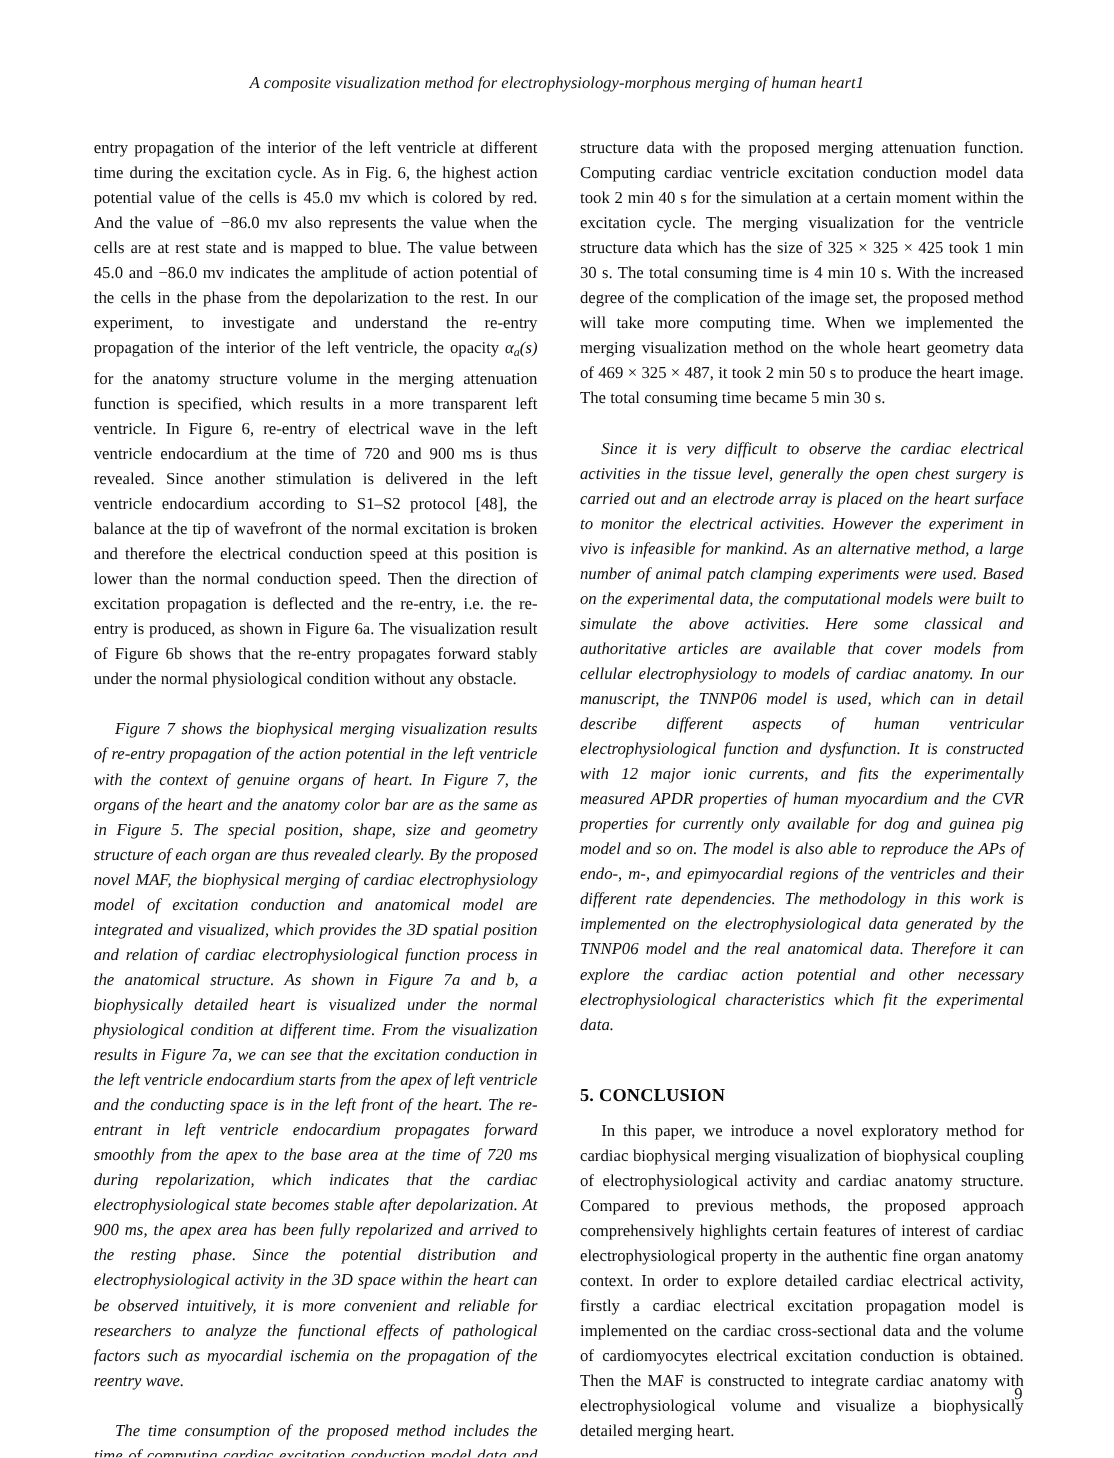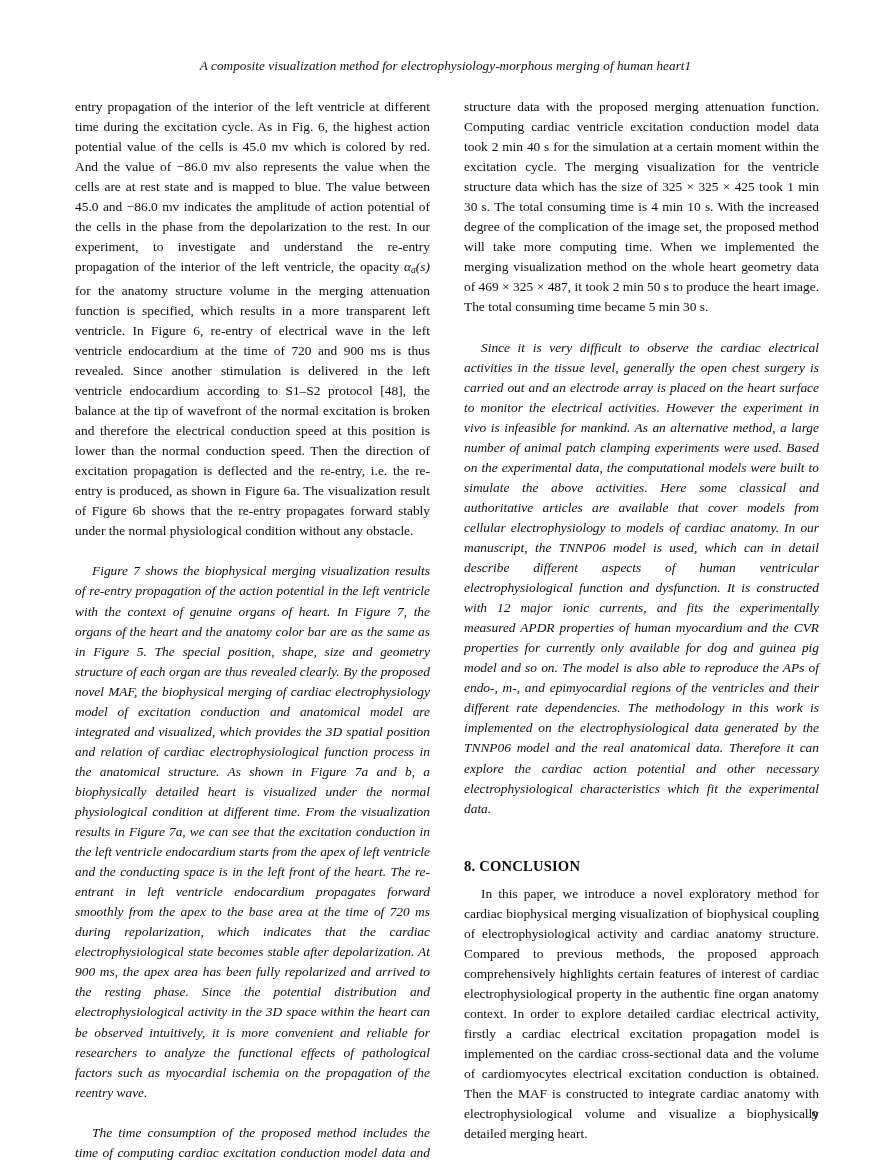--- a/index.html
+++ b/index.html
@@ -26,21 +26,21 @@
     text-align: center;
     font-style: italic;
     font-size: 13.2px;
     letter-spacing: 0.05px;
     color: #121212;
     font-family: Liberation Serif, serif;
   }
   .columns {
     position: absolute;
     left: 75px;
-    top: 97px;
+    top: 108px;
     width: 744px;
     height: 1000px;
   }
   .col {
     position: absolute;
     top: 0;
     width: 355px;
   }
   .col-left  { left: 0px; }
   .col-right { left: 389px; }
@@ -105,21 +105,21 @@
       <p class="body" style="margin-top: 0px;">entry propagation of the interior of the left ventricle at different time during the excitation cycle. As in Fig. 6, the highest action potential value of the cells is 45.0 mv which is colored by red. And the value of −86.0 mv also represents the value when the cells are at rest state and is mapped to blue. The value between 45.0 and −86.0 mv indicates the amplitude of action potential of the cells in the phase from the depolarization to the rest. In our experiment, to investigate and understand the re-entry propagation of the interior of the left ventricle, the opacity <span class="math">α<span class="sub">a</span>(s)</span> for the anatomy structure volume in the merging attenuation function is specified, which results in a more transparent left ventricle. In Figure 6, re-entry of electrical wave in the left ventricle endocardium at the time of 720 and 900 ms is thus revealed. Since another stimulation is delivered in the left ventricle endocardium according to S1–S2 protocol [48], the balance at the tip of wavefront of the normal excitation is broken and therefore the electrical conduction speed at this position is lower than the normal conduction speed. Then the direction of excitation propagation is deflected and the re-entry, i.e. the re-entry is produced, as shown in Figure 6a. The visualization result of Figure 6b shows that the re-entry propagates forward stably under the normal physiological condition without any obstacle.</p>
       <p class="body indent">Figure 7  shows the biophysical merging visualization results of re-entry propagation of the action potential in the left ventricle with the context of genuine organs of heart. In Figure 7, the organs of the heart and the anatomy color bar are as the same as in Figure 5. The special position, shape, size and geometry structure of each organ are thus revealed clearly. By the proposed novel MAF, the biophysical merging of cardiac electrophysiology model of excitation conduction and anatomical model are integrated and visualized, which provides the 3D spatial position and relation of cardiac electrophysiological function process in the anatomical structure. As shown in Figure 7a and b, a biophysically detailed heart is visualized under the normal physiological condition at different time. From the visualization results in Figure 7a, we can see that the excitation conduction in the left ventricle endocardium starts from the apex of left ventricle and the conducting space is in the left front of the heart. The re-entrant in left ventricle endocardium propagates forward smoothly from the apex to the base area at the time of 720 ms during repolarization, which indicates that the cardiac electrophysiological state becomes stable after depolarization. At 900 ms, the apex area has been fully repolarized and arrived to the resting phase. Since the potential distribution and electrophysiological activity in the 3D space within the heart can be observed intuitively, it is more convenient and reliable for researchers to analyze the functional effects of pathological factors such as myocardial ischemia on the propagation of the reentry wave.</p>
       <p class="body indent">The time consumption of the proposed method includes the time of computing cardiac excitation conduction model data and implementing the merging visualization of this data and cardiac</p>
     </div>
 
     <div class="col col-right">
       <p class="body" style="margin-top: 0px;">structure data with the proposed merging attenuation function. Computing cardiac ventricle excitation conduction model data took 2 min 40 s for the simulation at a certain moment within the excitation cycle. The merging visualization for the ventricle structure data which has the size of 325 × 325 × 425 took 1 min 30 s. The total consuming time is 4 min 10 s. With the increased degree of the complication of the image set, the proposed method will take more computing time. When we implemented the merging visualization method on the whole heart geometry data of 469 × 325 × 487, it took 2 min 50 s to produce the heart image. The total consuming time became 5 min 30 s.</p>
       <p class="body indent">Since it is very difficult to observe the cardiac electrical activities in the tissue level, generally the open chest surgery is carried out and an electrode array is placed on the heart surface to monitor the electrical activities. However the experiment in vivo is infeasible for mankind. As an alternative method, a large number of animal patch clamping experiments were used. Based on the experimental data, the computational models were built to simulate the above activities. Here some classical and authoritative articles are available that cover models from cellular electrophysiology to models of cardiac anatomy. In our manuscript, the TNNP06 model is used, which can in detail describe different aspects of human ventricular electrophysiological function and dysfunction. It is constructed with 12 major ionic currents, and fits the experimentally measured APDR properties of human myocardium and the CVR properties for currently only available for dog and guinea pig model and so on. The model is also able to reproduce the APs of endo-, m-, and epimyocardial regions of the ventricles and their different rate dependencies. The methodology in this work is implemented on the electrophysiological data generated by the TNNP06 model and the real anatomical data. Therefore it can explore the cardiac action potential and other necessary electrophysiological characteristics which fit the experimental data.</p>
 
       <div class="sec-wrap">
-        <h2 class="section">8. CONCLUSION</h2>
+        <h2 class="section">5. CONCLUSION</h2>
       </div>
 
       <p class="body indent">In this paper, we introduce a novel exploratory method for cardiac biophysical merging visualization of biophysical coupling of electrophysiological activity and cardiac anatomy structure. Compared to previous methods, the proposed approach comprehensively highlights certain features of interest of cardiac electrophysiological property in the authentic fine organ anatomy context. In order to explore detailed cardiac electrical activity, firstly a cardiac electrical excitation propagation model is implemented on the cardiac cross-sectional data and the volume of cardiomyocytes electrical excitation conduction is obtained. Then the MAF is constructed to integrate cardiac anatomy with electrophysiological volume and visualize a biophysically detailed merging heart.</p>
       <p class="body indent">The method presented in this work is a useful way for providing detailed electrophysiological behavior information while</p>
     </div>
 
   </div>
 
   <div class="pageno">9</div>
 

